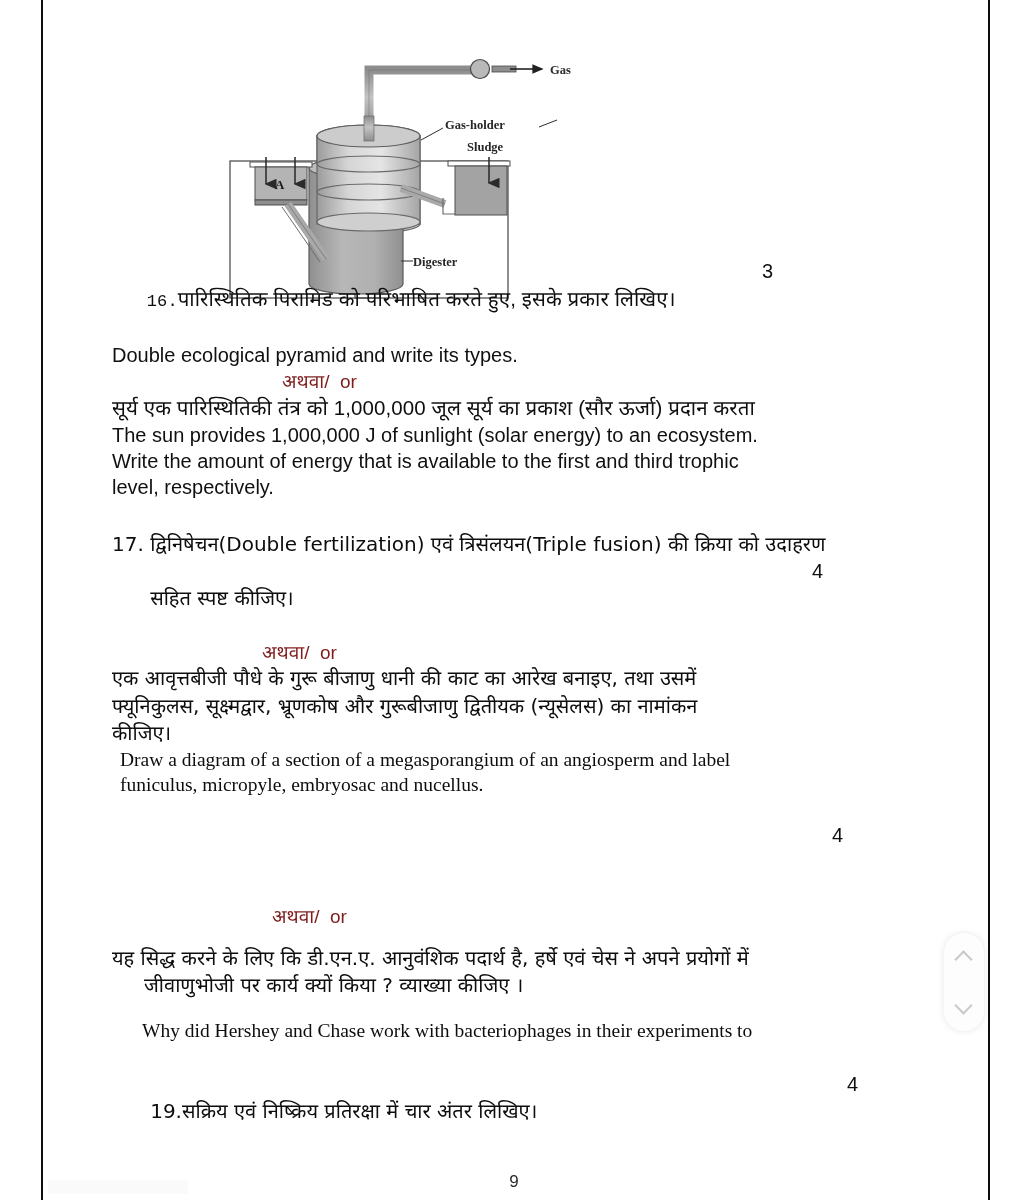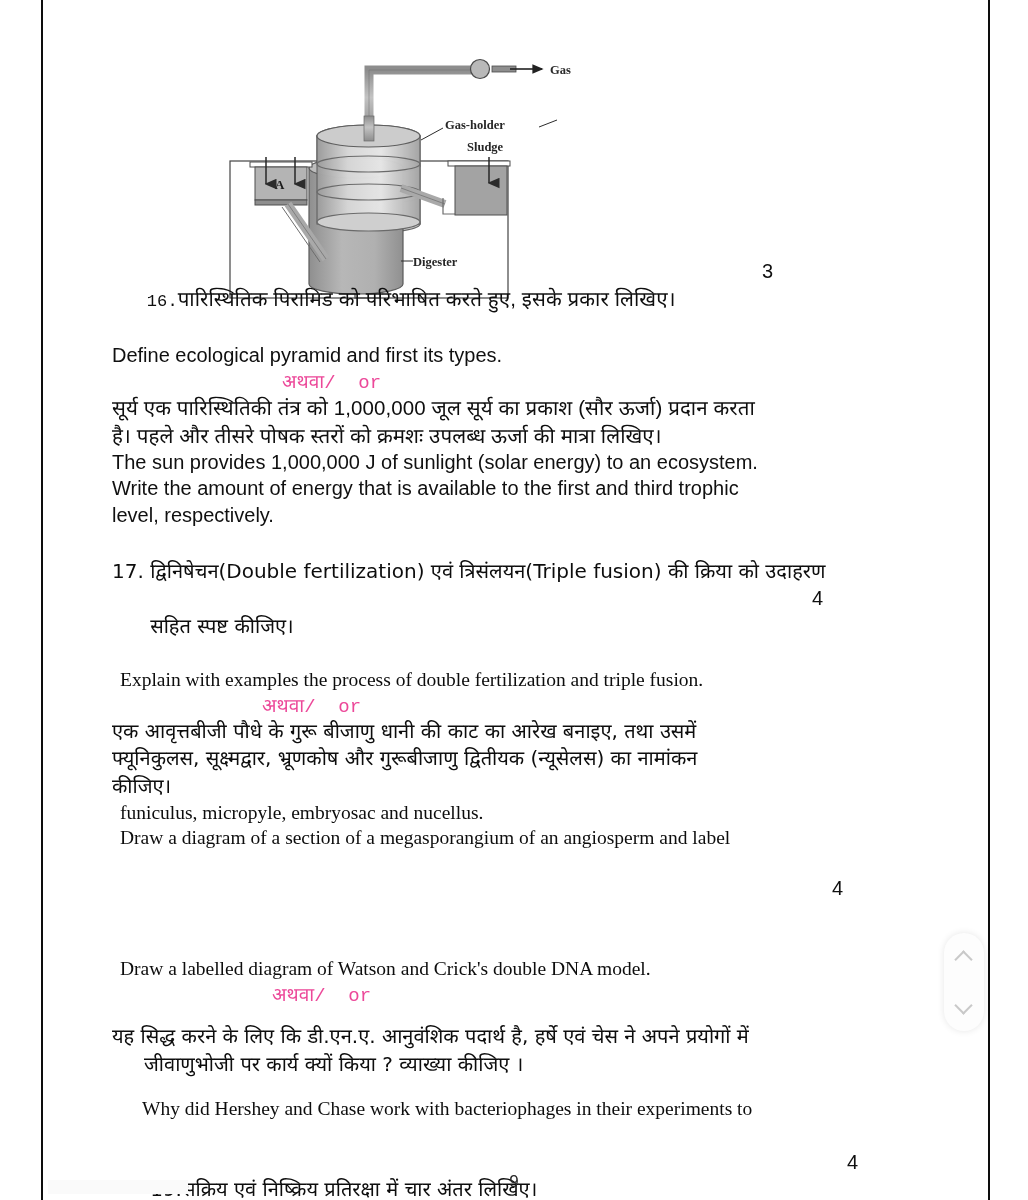--- a/index.html
+++ b/index.html
@@ -94,23 +94,23 @@
   }
 
   .marks {
     position: absolute;
     font-family: "Liberation Sans", "DejaVu Sans", sans-serif;
     font-size: 20px;
     color: #101010;
   }
 
   .or-line {
-    font-family: Liberation Mono, monospace;
+    font-family: Liberation Sans, sans-serif;
     font-size: 19px;
-    color: #ec4899;
+    color: #7f1d1d;
   }
 
   .num-small {
     font-size: 17px;
     font-family: Liberation Mono, monospace;
   }
 
   .justified {
     text-align: justify;
     text-align-last: left;
@@ -279,48 +279,45 @@
     <text x="208" y="210" font-family="Liberation Serif, serif" font-size="12.5" font-weight="bold" fill="#262626">Digester</text>
   </svg>
 </div>
 
 <div class="content">
 
   <div class="qblock">
     <div class="line hi">
       <span class="num-small">16.</span><span>पारिस्थितिक पिरामिड को परिभाषित करते हुए, इसके प्रकार लिखिए।</span><span class="marks" style="left:650px;top:0">3</span>
     </div>
-    <div class="line en-sans">Define ecological pyramid and first its types.</div>
+    <div class="line en-sans">Double ecological pyramid and write its types.</div>
     <div class="line or-line" style="padding-left:170px">अथवा/  or</div>
     <div class="line hi">सूर्य एक पारिस्थितिकी तंत्र को 1,000,000 जूल सूर्य का प्रकाश (सौर ऊर्जा) प्रदान करता</div>
-    <div class="line hi">है। पहले और तीसरे पोषक स्तरों को क्रमशः उपलब्ध ऊर्जा की मात्रा लिखिए।</div>
     <div class="line en-sans">The sun provides 1,000,000 J of sunlight (solar energy) to an ecosystem.</div>
     <div class="line en-sans">Write the amount of energy that is available to the first and third trophic</div>
     <div class="line en-sans">level, respectively.</div>
   </div>
 
   <div class="qblock" style="margin-top:30px">
     <div class="line hi-s">17. द्विनिषेचन(Double fertilization) एवं त्रिसंलयन(Triple fusion) की क्रिया को उदाहरण</div>
     <div class="line hi-s">
       <span>सहित स्पष्ट कीजिए।</span><span class="marks" style="left:700px;top:0">4</span>
     </div>
-    <div class="line en-serif" style="padding-left:8px">Explain with examples the process of double fertilization and triple fusion.</div>
     <div class="line or-line" style="padding-left:150px">अथवा/  or</div>
     <div class="line hi-s">एक आवृत्तबीजी पौधे के गुरू बीजाणु धानी की काट का आरेख बनाइए, तथा उसमें</div>
     <div class="line hi-s">फ्यूनिकुलस, सूक्ष्मद्वार, भ्रूणकोष और गुरूबीजाणु द्वितीयक (न्यूसेलस) का नामांकन</div>
     <div class="line hi-s">कीजिए।</div>
+    <div class="line en-serif" style="padding-left:8px">Draw a diagram of a section of a megasporangium of an angiosperm and label</div>
     <div class="line en-serif" style="padding-left:8px">funiculus, micropyle, embryosac and nucellus.</div>
-    <div class="line en-serif" style="padding-left:8px">Draw a diagram of a section of a megasporangium of an angiosperm and label</div>
   </div>
 
   <div class="qblock" style="margin-top:24px">
     <div class="line hi-s">
       <span class="marks" style="left:720px;top:0">4</span>
     </div>
-    <div class="line en-serif" style="padding-left:8px">Draw a labelled diagram of Watson and Crick's double DNA model.</div>
     <div class="line or-line" style="padding-left:160px">अथवा/  or</div>
     <div class="line hi-s" style="margin-top:16px">यह सिद्ध करने के लिए कि डी.एन.ए. आनुवंशिक पदार्थ है, हर्षे एवं चेस ने अपने प्रयोगों में</div>
     <div class="line hi-s" style="padding-left:32px">जीवाणुभोजी पर कार्य क्यों किया ? व्याख्या कीजिए ।</div>
     <div class="line en-serif justified" style="margin-top:18px;width:792px">Why did Hershey and Chase work with bacteriophages in their experiments to</div>
   </div>
 
   <div class="qblock" style="margin-top:28px">
     <div class="line hi-s">
       <span>19.सक्रिय एवं निष्क्रिय प्रतिरक्षा में चार अंतर लिखिए।</span><span class="marks" style="left:735px;top:0">4</span>
     </div>

